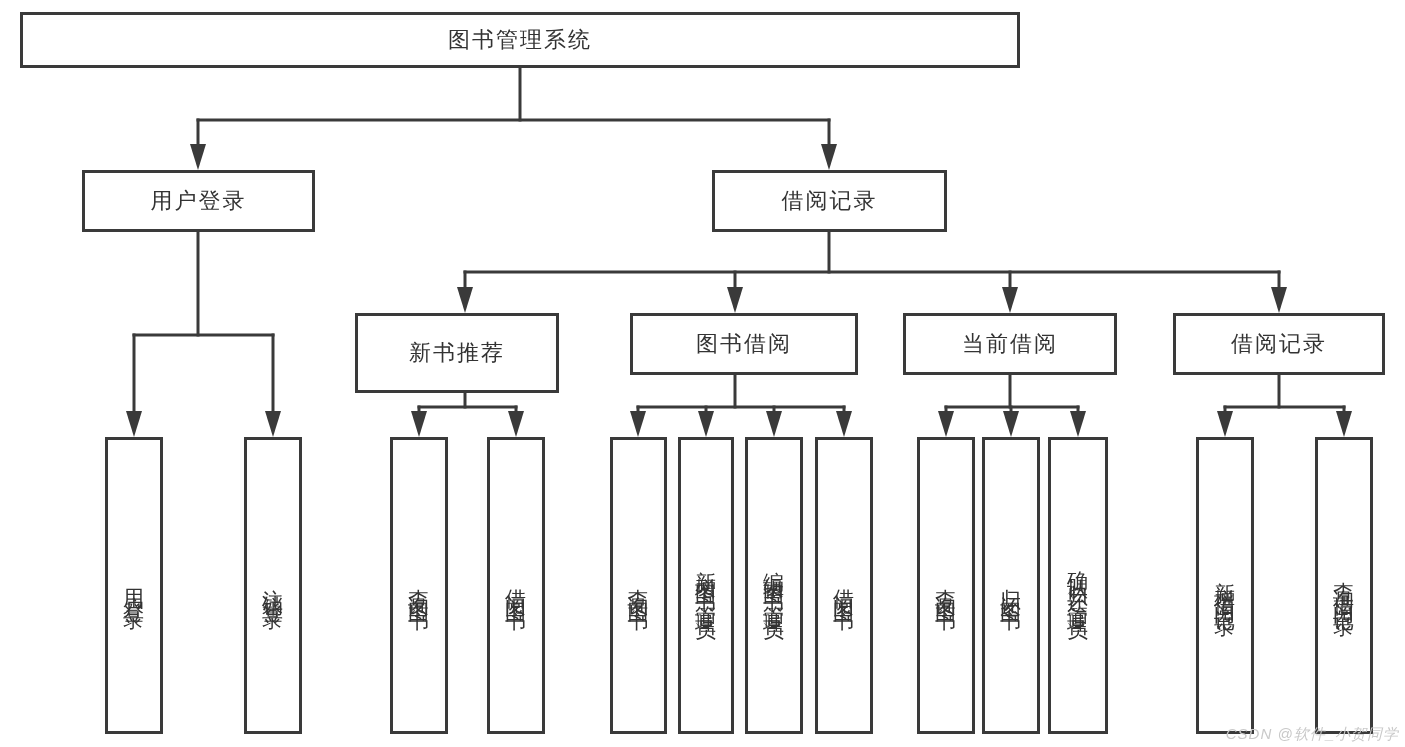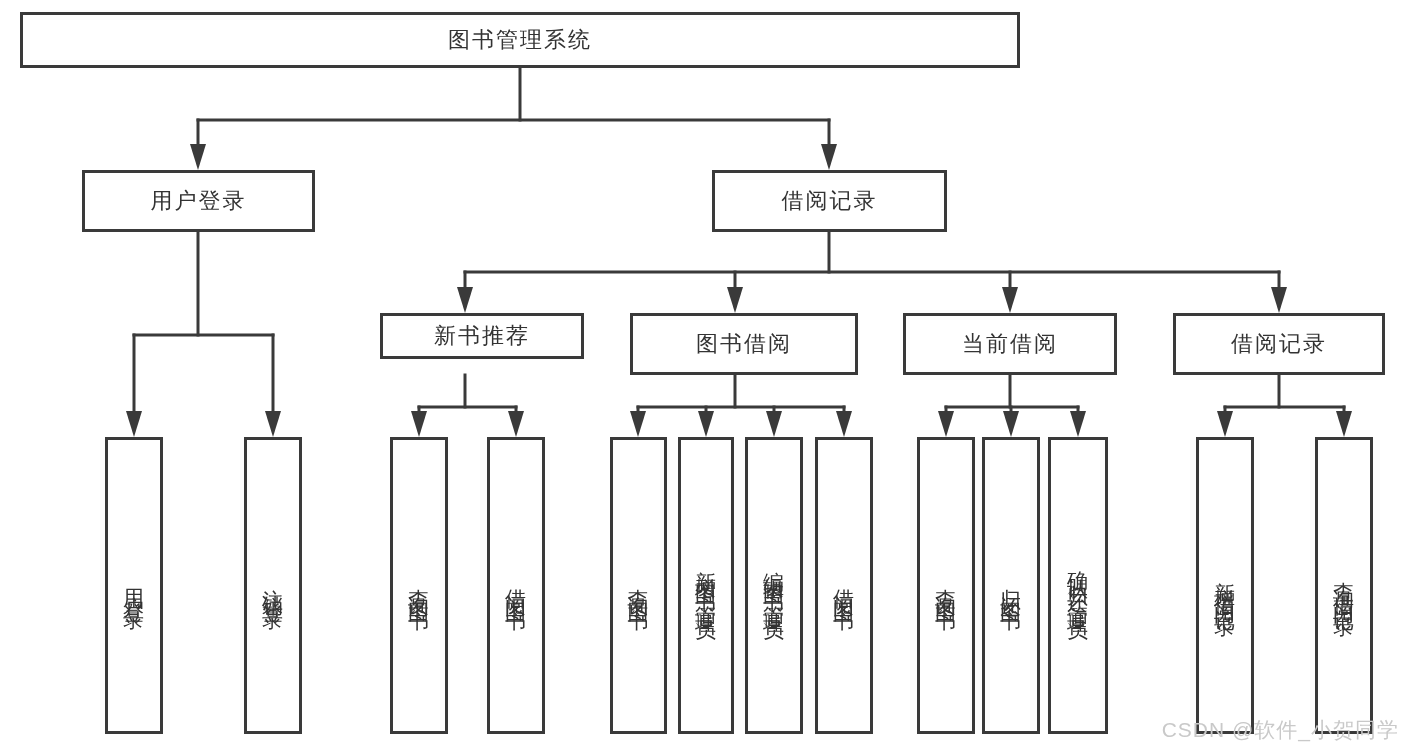--- a/index.html
+++ b/index.html
@@ -36,24 +36,25 @@
   .leaf span{
     writing-mode:vertical-rl;
     font-size:21px;
     letter-spacing:7px;
     line-height:1;
   }
   .watermark{
     position:absolute;
     right:6px;
     bottom:3px;
-    font-size:21px;
+    font-size:15px;
     color:var(--wm);
     letter-spacing:1px;
     white-space:nowrap;
+    font-style:italic;
   }
 </style>
 </head>
 <body>
 
 <div class="stage">
 
   <svg class="layer" width="1405" height="747" viewBox="0 0 1405 747" id="connector-svg">
       <line x1="520" y1="68" x2="520" y2="120" stroke="#3a3a3a" stroke-width="3" stroke-linecap="square"></line>
       <line x1="198" y1="120" x2="829" y2="120" stroke="#3a3a3a" stroke-width="3" stroke-linecap="square"></line>
@@ -113,21 +114,21 @@
     <span>图书管理系统</span>
   </div>
 
   <div class="node h-label" style="left:82px;top:170px;width:233px;height:62px">
     <span>用户登录</span>
   </div>
   <div class="node h-label" style="left:712px;top:170px;width:235px;height:62px">
     <span>借阅记录</span>
   </div>
 
-  <div class="node h-label" style="left:380px;top:313px;width:204px;height:46px">
+  <div class="node h-label" style="left:355px;top:313px;width:204px;height:80px">
     <span>新书推荐</span>
   </div>
   <div class="node h-label" style="left:630px;top:313px;width:228px;height:62px">
     <span>图书借阅</span>
   </div>
   <div class="node h-label" style="left:1173px;top:313px;width:212px;height:62px">
     <span>借阅记录</span>
   </div>
   <div class="node h-label" style="left:903px;top:313px;width:214px;height:62px">
     <span>当前借阅</span>

